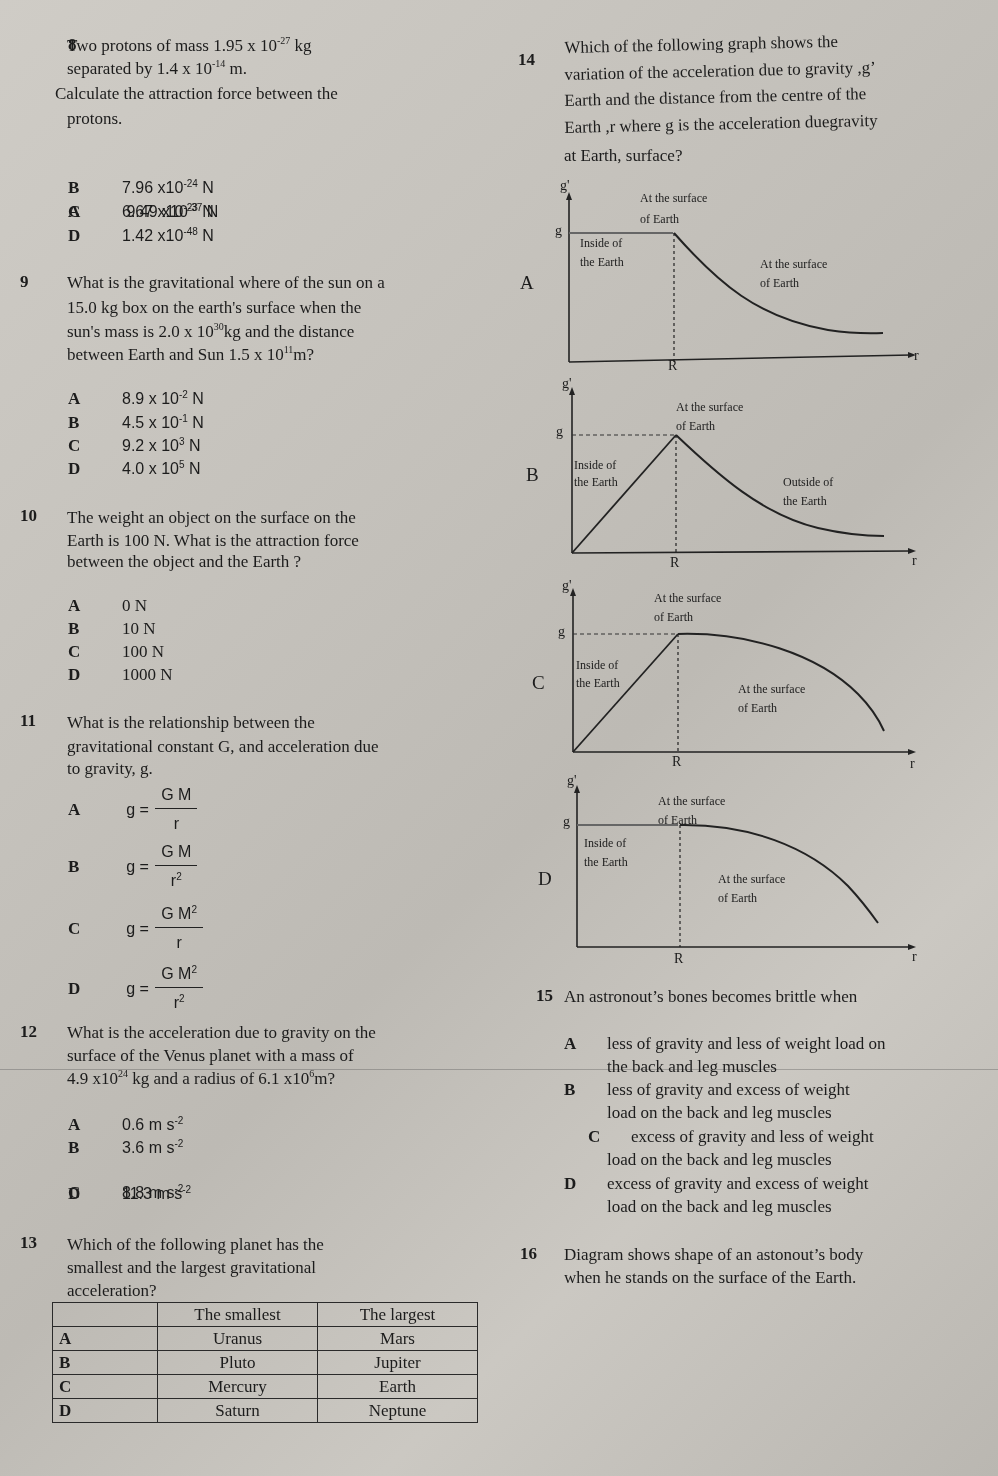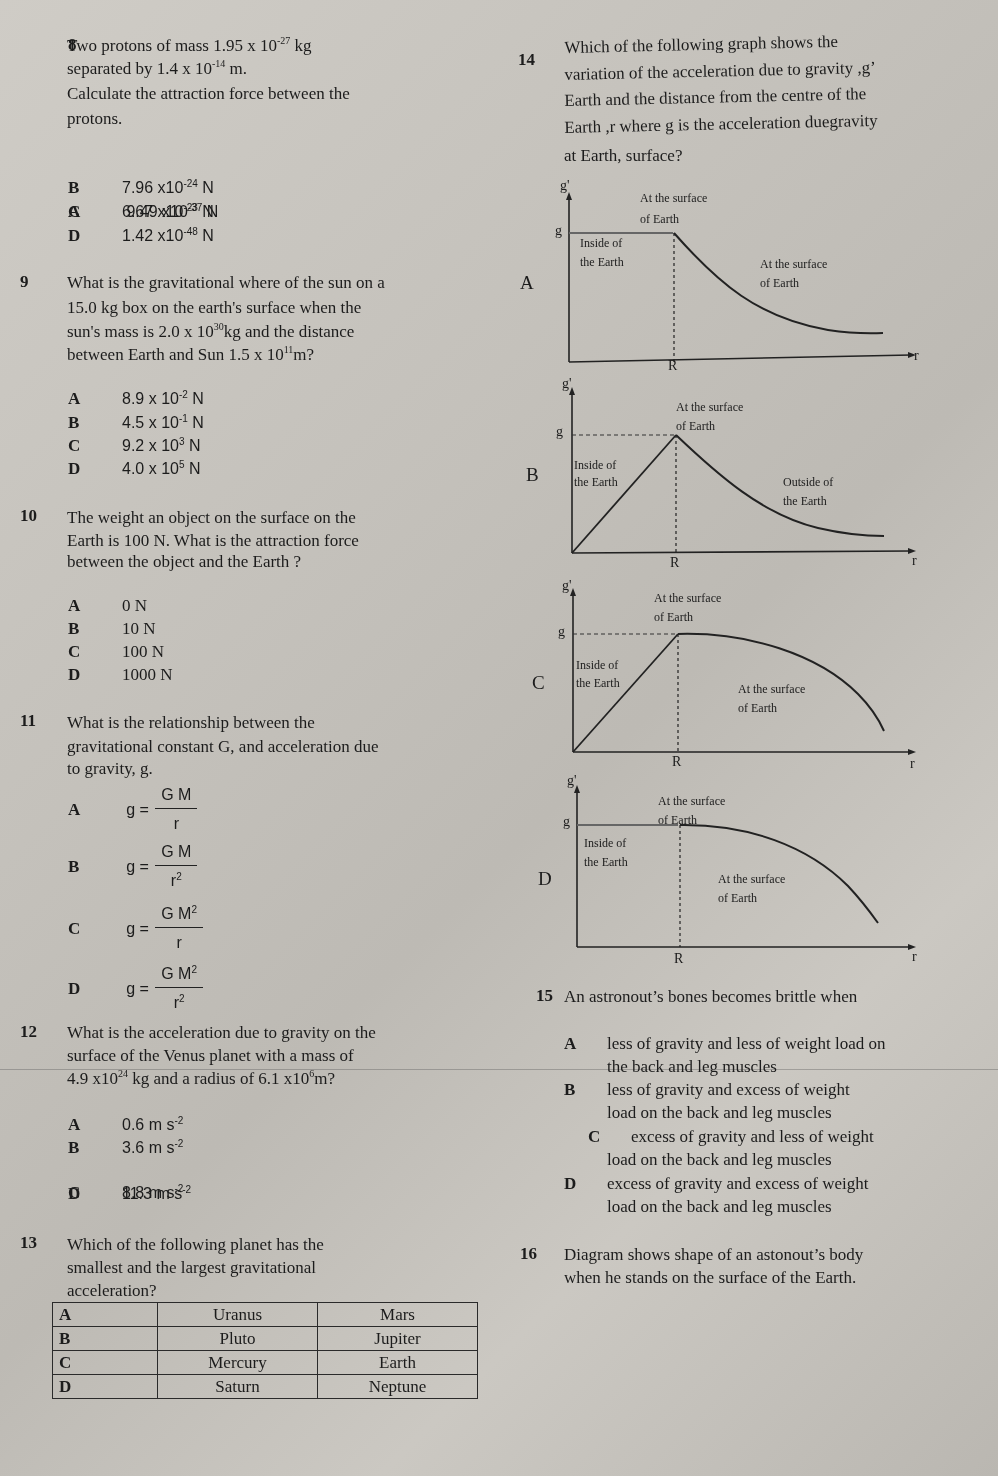--- a/index.html
+++ b/index.html
@@ -36,21 +36,21 @@
   <span class="qnum" style="left:68px;top:35px;">8</span>
   <div class="qtext" style="left:67px;top:34px;">
     <span>Two protons  of mass 1.95 x 10</span><sup>-27</sup><span> kg</span>
   </div>
 
 </div>
 
 <div class="qtext" style="left:67px;top:57px;">
   <span>separated by 1.4 x 10</span><sup>-14</sup><span> m.</span>
 </div>
-<div class="qtext" style="left:67px;top:82px;">Calculate the attraction force between the</div>
+<div class="qtext" style="left:55px;top:82px;">Calculate the attraction force between the</div>
 <div class="qtext" style="left:67px;top:107px;">protons.</div>
 
 <div class="opt" style="left:68px;top:152px;margin-top:48px;"><span class="letter">A</span><span class="val"><span>6.67 x10</span><sup>-23</sup><span> N</span></span></div>
 <div class="opt" style="left:68px;top:176px;"><span class="letter">B</span><span class="val"><span>7.96 x10</span><sup>-24</sup><span> N</span></span></div>
 <div class="opt" style="left:68px;top:200px;"><span class="letter">C</span><span class="val">&nbsp;<span>9.49 x10</span><sup>-37</sup><span> N</span></span></div>
 <div class="opt" style="left:68px;top:224px;"><span class="letter">D</span><span class="val"><span>1.42 x10</span><sup>-48</sup><span> N</span></span></div>
 
 <span class="qnum" style="left:20px;top:272px;">9</span>
 <div class="qtext" style="left:67px;top:271px;">What is the gravitational where of the sun on a</div>
 <div class="qtext" style="left:67px;top:296px;">15.0 kg box on the earth's surface when  the</div>
@@ -108,20 +108,25 @@
 <div class="opt" style="left:68px;top:1159px;margin-top:22px;"><span class="letter">C</span><span class="val"><span>8.8 m s</span><sup>-2</sup></span></div>
 <div class="opt" style="left:68px;top:1182px;"><span class="letter">D</span><span class="val"><span>11.3 m s</span><sup>-2</sup></span></div>
 
 <span class="qnum" style="left:20px;top:1233px;">13</span>
 <div class="qtext" style="left:67px;top:1233px;">Which of the following planet has the</div>
 <div class="qtext" style="left:67px;top:1256px;">smallest and the largest gravitational</div>
 <div class="qtext" style="left:67px;top:1279px;">acceleration?</div>
 
 <table class="q13">
   <tbody>
+      <tr>
+    <td class="l"></td>
+    <th class="c">The smallest</th>
+    <th class="c">The largest</th>
+  </tr>
   <tr>
     <td class="l">A</td>
     <td class="c">Uranus</td>
     <td class="c">Mars</td>
   </tr>
   <tr>
     <td class="l">B</td>
     <td class="c">Pluto</td>
     <td class="c">Jupiter</td>
   </tr>

